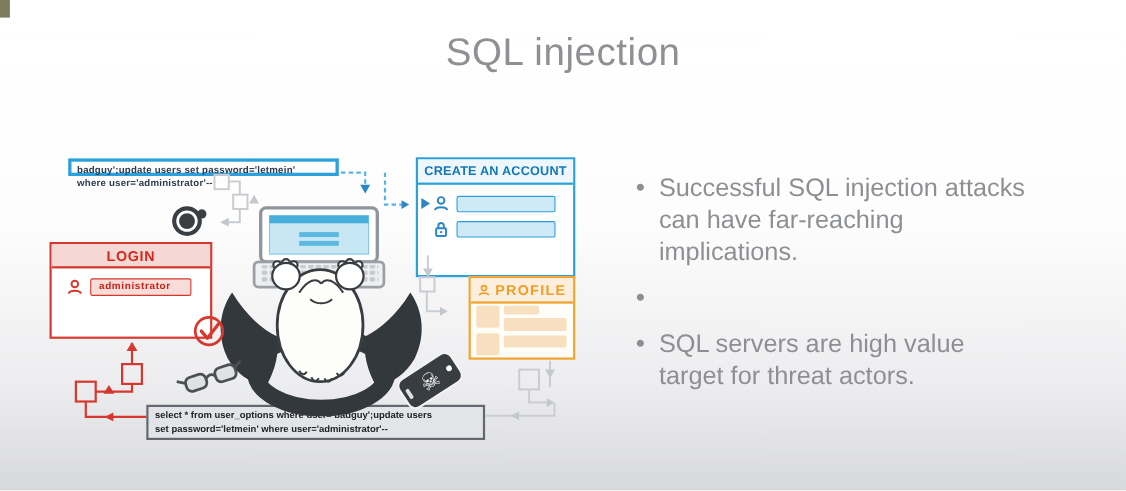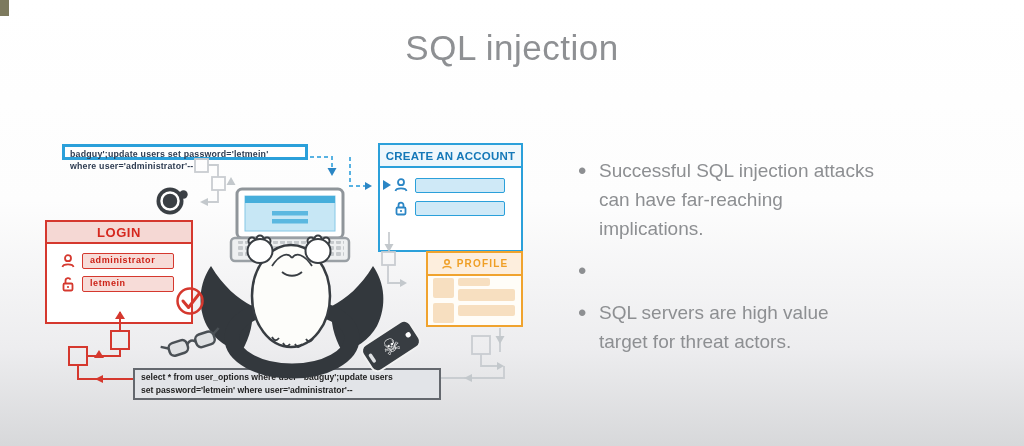--- a/index.html
+++ b/index.html
@@ -21,53 +21,53 @@
     left:62px;top:144px;width:246px;height:16px;border:3px solid #2ba0da;
     font-size:8.8px;font-weight:bold;color:#2e3c51;line-height:12px;
     padding:1px 5px;letter-spacing:.2px;
   }
   .create-box{left:378px;top:143px;width:145px;height:109px;border:2.5px solid #2ba0da;}
   .create-box .hdr{
     height:21px;background:#eef7fc;border-bottom:2px solid #2ba0da;
     display:flex;align-items:center;justify-content:center;
     color:#1478b8;font-size:11.5px;font-weight:bold;letter-spacing:.2px;
   }
-  .login-box{left:45px;top:220px;width:148px;height:104px;border:2px solid #d5382e;}
+  .login-box{left:45px;top:220px;width:148px;height:88px;border:2px solid #d5382e;}
   .login-box .hdr{
     height:20px;background:#f5d8d4;border-bottom:2px solid #d5382e;
     display:flex;align-items:center;justify-content:center;
     color:#d5281f;font-size:13px;font-weight:bold;letter-spacing:.6px;
   }
   .box-body{padding:9px 16px 0 13px;}
   .row{display:flex;align-items:center;margin-bottom:7px;}
   .row .ic{width:16px;height:16px;margin-right:6px;flex:0 0 auto;}
   .field{box-sizing:border-box;width:92px;height:16px;border-radius:2px;
     font-size:9px;font-weight:bold;line-height:13px;padding:0 0 0 7px;letter-spacing:.6px;}
   .field.blue{background:#cfe9f7;border:1.5px solid #2ba0da;width:90px;height:15px;}
   .field.red{background:#f7dcd8;border:1.5px solid #d5382e;color:#cc2015;}
 
   .profile-box{left:426px;top:251px;width:97px;height:76px;border:2px solid #f0a32e;background:#fffdf8;}
   .profile-box .hdr{
     height:21px;background:#fdeedd;border-bottom:2px solid #f0a32e;
     display:flex;align-items:center;justify-content:center;gap:4px;
-    color:#ef9f26;font-size:10px;font-weight:bold;letter-spacing:1.2px;text-align:right;
+    color:#ef9f26;font-size:13px;font-weight:bold;letter-spacing:1.2px;text-align:right;
   }
   .profile-body{position:relative;height:49px;}
   .pblock{position:absolute;border-radius:2px;background:#f7dfc0;}
   .pblock.light{background:#faeads;}
 
   .sql-box{
     left:133px;top:368px;width:308px;height:32px;background:#e2e4e8;border:2px solid #64686e;
     font-size:8.6px;font-weight:bold;color:#232323;line-height:13px;padding:1px 6px;
   }
   
   .bullets{position:absolute;left:578px;top:156px;width:404px;color:#8d8f92;}
   .bullet{display:flex;margin-bottom:13px;}
   .bullet .dot{width:21px;flex:0 0 auto;font-size:24px;line-height:29px;}
-  .bullet .btxt{font-size:19px;line-height:29px;white-space:pre-line;}
+  .bullet .btxt{font-size:23px;line-height:29px;white-space:pre-line;}
 
   .art{position:absolute;left:0;top:0;pointer-events:none;}
 </style>
 </head>
 <body>
 
 <div class="stage">
   <div class="corner-artifact"></div>
 
   <div class="slide-title">SQL injection</div>
@@ -99,28 +99,20 @@
   <div class="dbox login-box">
     <div class="hdr">LOGIN</div>
     <div class="box-body">
       <div class="row">
         <svg class="ic" viewBox="0 0 16 16">
           <circle cx="8" cy="5.2" r="3" fill="none" stroke="#d5382e" stroke-width="1.8"></circle>
           <path d="M2.5,14 C3,10.5 13,10.5 13.5,14" fill="none" stroke="#d5382e" stroke-width="1.8"></path>
         </svg>
         <div class="field red">administrator</div>
       </div>
-      <div class="row">
-        <svg class="ic" viewBox="0 0 16 16">
-          <rect x="3.5" y="7.5" width="9" height="7" rx="1.2" fill="none" stroke="#d5382e" stroke-width="1.8"></rect>
-          <path d="M5.5,7.5 V4.6 a2.6,2.6 0 0 1 5,-0.9" fill="none" stroke="#d5382e" stroke-width="1.8"></path>
-          <circle cx="8" cy="11" r="1.1" fill="#d5382e"></circle>
-        </svg>
-        <div class="field red">letmein</div>
-      </div>
     </div>
   </div>
 
   <div class="dbox profile-box">
     <div class="hdr">
       <svg width="12" height="12" viewBox="0 0 16 16">
         <circle cx="8" cy="5.2" r="3" fill="none" stroke="#ef9f26" stroke-width="2"></circle>
         <path d="M2.5,14 C3,10.5 13,10.5 13.5,14" fill="none" stroke="#ef9f26" stroke-width="2"></path>
       </svg>
       <span>PROFILE</span>

